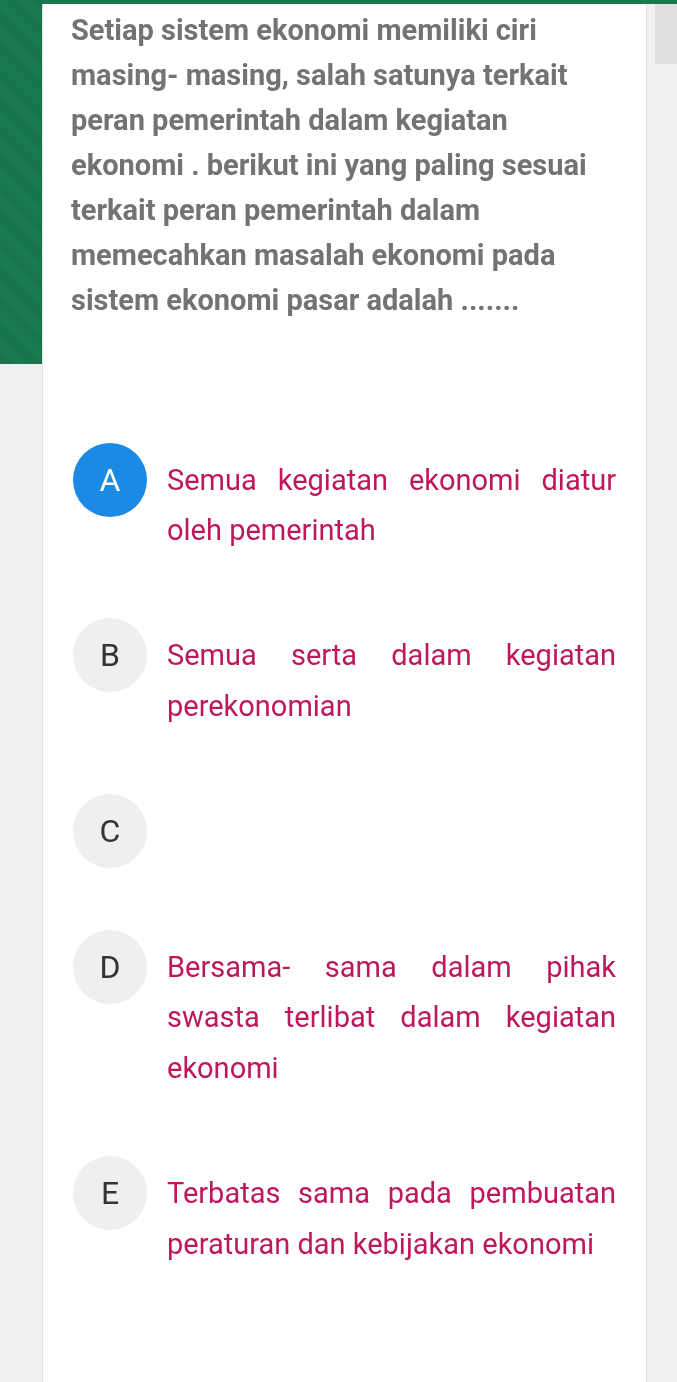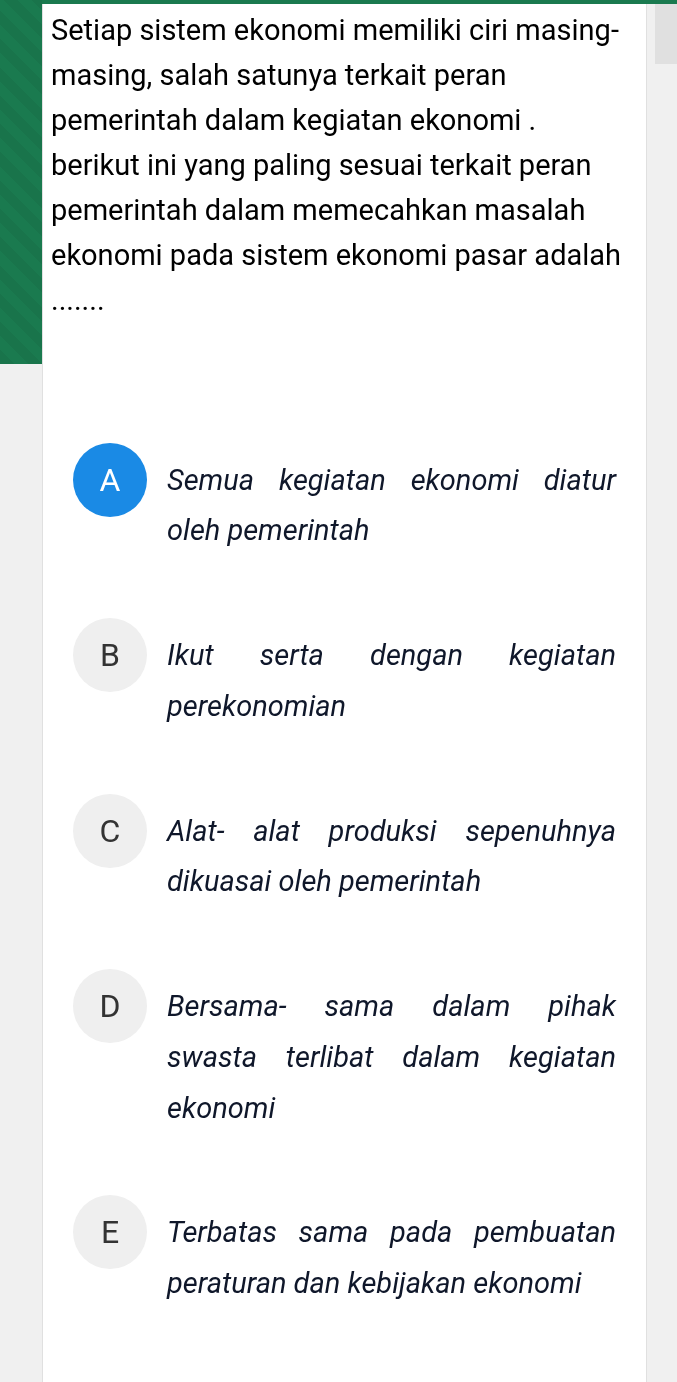--- a/index.html
+++ b/index.html
@@ -43,25 +43,25 @@
       position: absolute;
       left: 42px;
       top: 4px;
       width: 605px;
       min-height: 1378px;
       background: #ffffff;
       border-left: 1px solid #e0e0e0;
       border-right: 1px solid #e0e0e0;
     }
     .question-text {
-      padding: 4px 20px 30px 8px;
+      padding: 4px 20px 30px 28px;
       font-size: 29px;
       line-height: 1.55;
-      color: #000000;
-      font-weight: 400;
+      color: #737373;
+      font-weight: 700;
     }
     .options-container {
       padding: 90px 30px 20px 30px;
     }
     .option {
       display: flex;
       align-items: flex-start;
       margin-bottom: 62px;
       gap: 20px;
     }
@@ -79,24 +79,23 @@
       background: #efefef;
     }
     .option-badge.selected {
       background: #1a8ae5;
       color: #ffffff;
     }
     .option-text {
       flex: 1;
       font-size: 29px;
       line-height: 1.75;
-      color: #0f172a;
+      color: #be185d;
       text-align: justify;
       padding-top: 12px;
-      font-style: italic;
     }
   </style>
 </head>
 <body>
 
 <div class="green-sidebar"></div>
 <div class="top-line"></div>
 <div class="right-edge"></div>
 
 <div class="card">
@@ -104,26 +103,25 @@
 
   <div class="options-container">
 
     <div class="option">
       <div class="option-badge selected">A</div>
       <div class="option-text">Semua kegiatan ekonomi diatur oleh pemerintah</div>
     </div>
 
     <div class="option">
       <div class="option-badge">B</div>
-      <div class="option-text">Ikut serta dengan kegiatan perekonomian</div>
+      <div class="option-text">Semua serta dalam kegiatan perekonomian</div>
     </div>
 
     <div class="option">
       <div class="option-badge">C</div>
-      <div class="option-text">Alat- alat produksi sepenuhnya dikuasai oleh pemerintah</div>
     </div>
 
     <div class="option">
       <div class="option-badge">D</div>
       <div class="option-text">Bersama- sama dalam pihak swasta terlibat dalam kegiatan ekonomi</div>
     </div>
 
     <div class="option">
       <div class="option-badge">E</div>
       <div class="option-text">Terbatas sama pada pembuatan peraturan dan kebijakan ekonomi</div>

